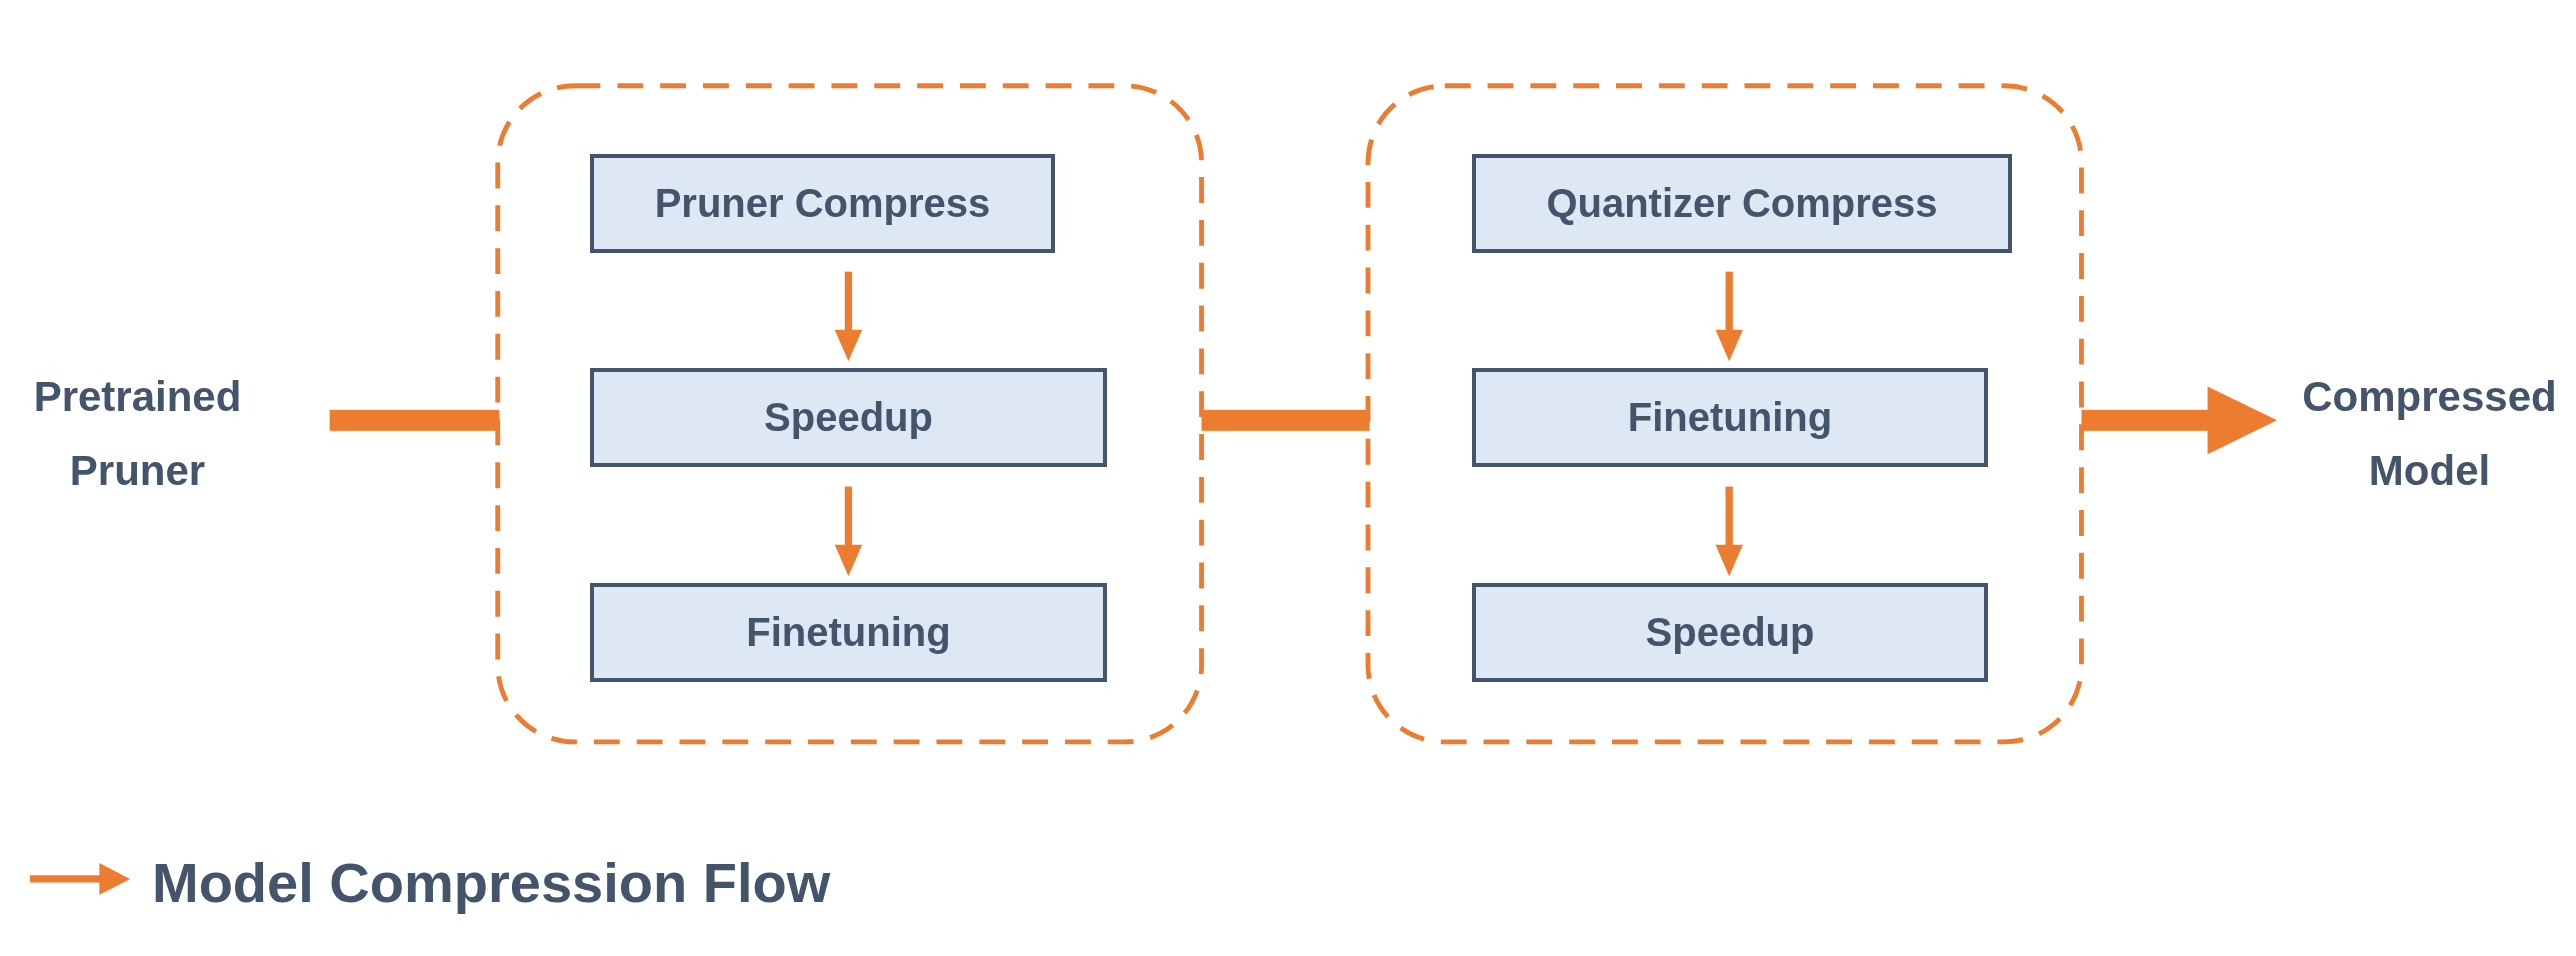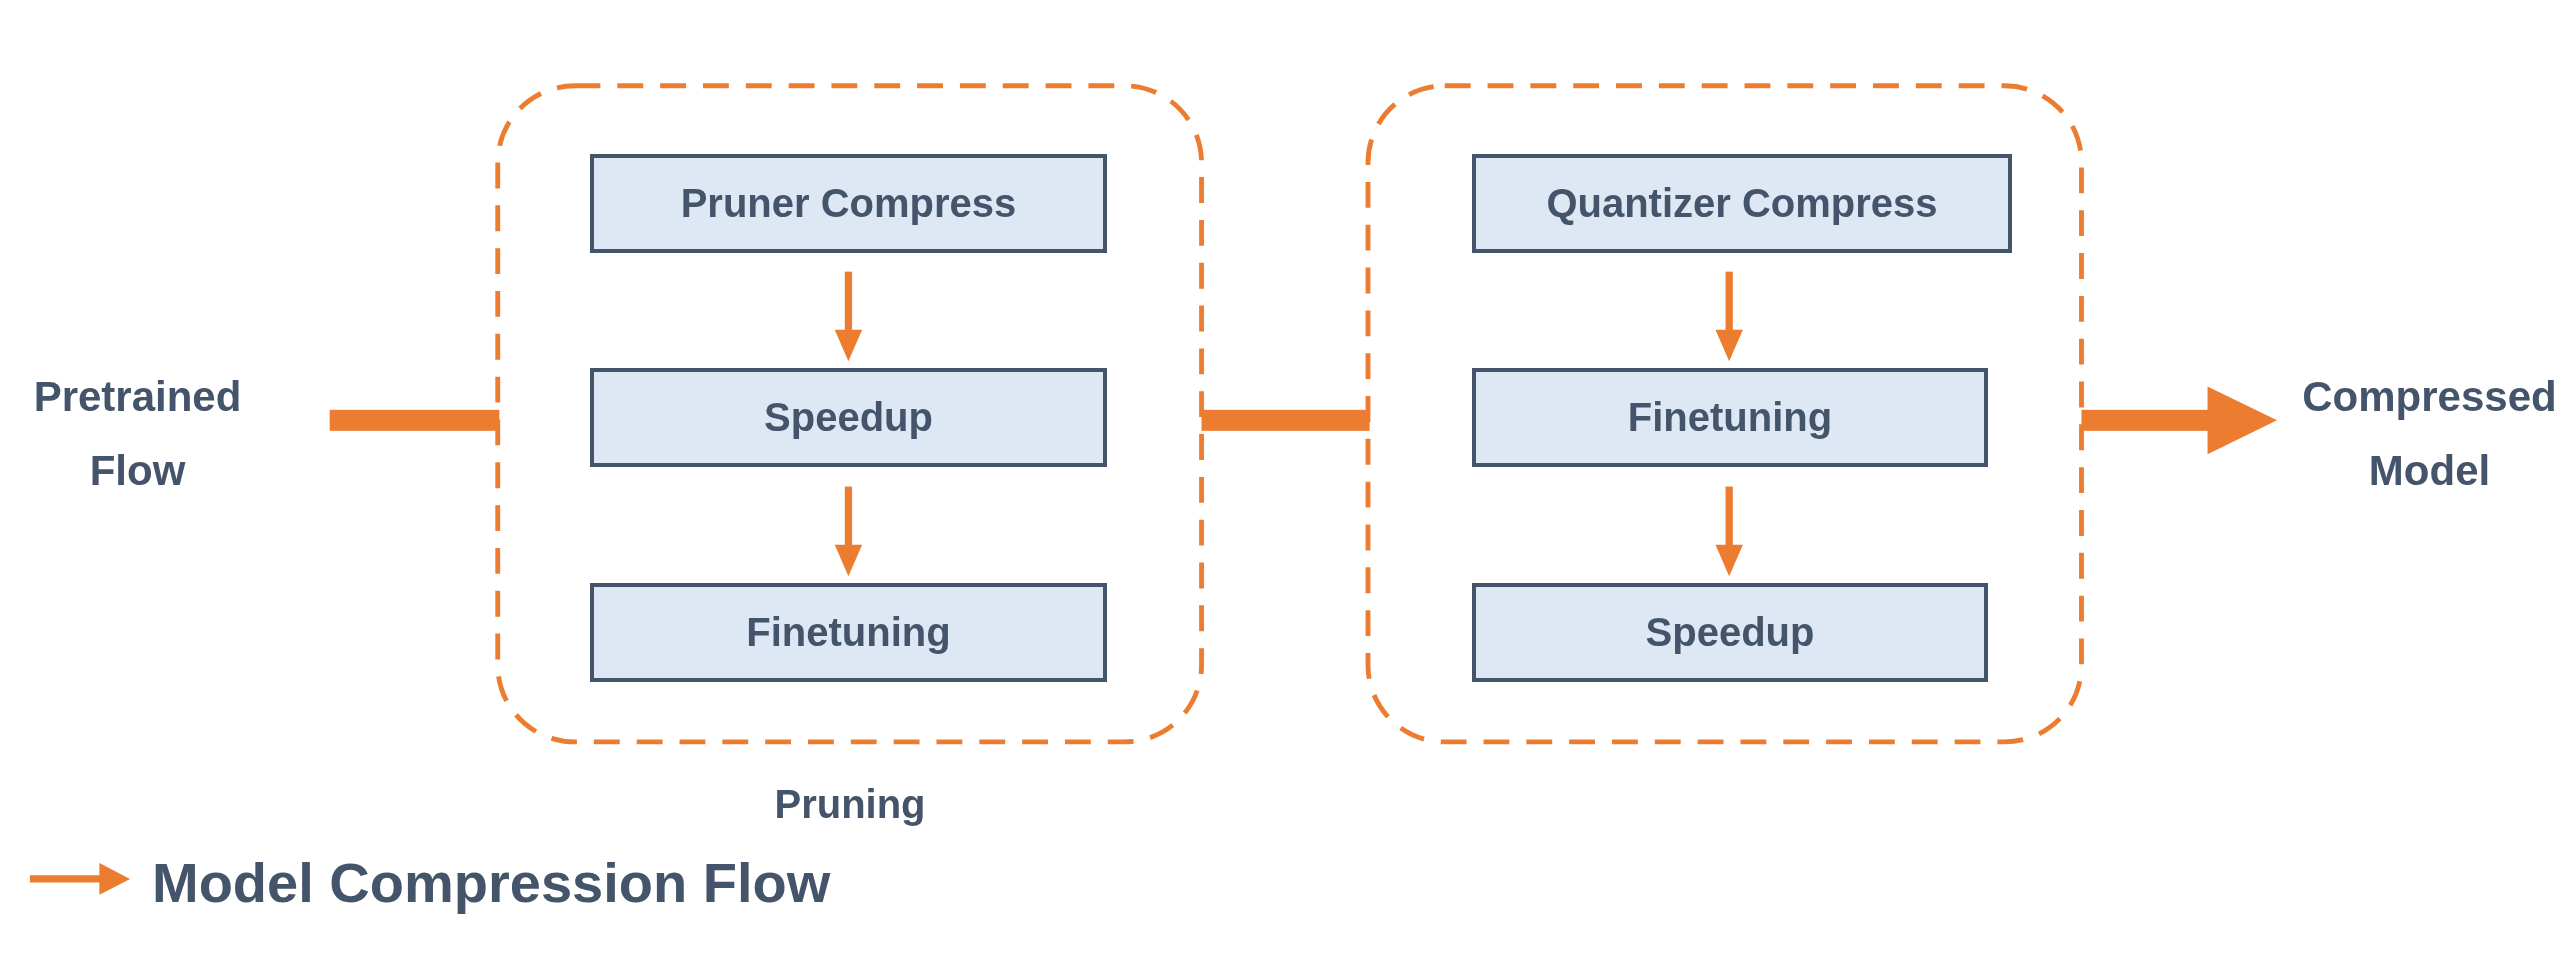--- a/index.html
+++ b/index.html
@@ -80,42 +80,41 @@
 
     <rect class="flow-shape" x="2135.5" y="336" width="9" height="76"></rect>
     <polygon class="flow-shape" points="2123,408 2157,408 2140,447"></polygon>
     <rect class="flow-shape" x="2135.5" y="602" width="9" height="76"></rect>
     <polygon class="flow-shape" points="2123,674 2157,674 2140,713"></polygon>
 
     <rect class="flow-shape" x="37" y="1083" width="88" height="9"></rect>
     <polygon class="flow-shape" points="123,1068 123,1107 161,1087.5"></polygon>
   </svg>
 
-  <div class="side-label" style="left:8px;top:360px;width:259px;">Pretrained Flow</div>
+  <div class="side-label" style="left:8px;top:360px;width:259px;">Pretrained Pruner</div>
 
-  <div class="node" style="left:590px;top:154px;width:517px;height:99px;">
+  <div class="node" style="left:590px;top:154px;width:465px;height:99px;">
     <span class="node-label">Pruner Compress</span>
   </div>
   <div class="node" style="left:590px;top:368px;width:517px;height:99px;">
     <span class="node-label">Speedup</span>
   </div>
   <div class="node" style="left:590px;top:583px;width:517px;height:99px;">
     <span class="node-label">Finetuning</span>
   </div>
 
   <div class="node" style="left:1472px;top:154px;width:540px;height:99px;">
     <span class="node-label">Quantizer Compress</span>
   </div>
   <div class="node" style="left:1472px;top:368px;width:516px;height:99px;">
     <span class="node-label">Finetuning</span>
   </div>
   <div class="node" style="left:1472px;top:583px;width:516px;height:99px;">
     <span class="node-label">Speedup</span>
   </div>
 
-  <div class="group-caption" style="left:498px;top:782px;width:704px;">Pruning</div>
 
   <div class="side-label" style="left:2296px;top:360px;width:267px;">Compressed Model</div>
 
   <div class="legend-label" style="left:152px;top:850px;">Model Compression Flow</div>
 
 </div>
 
 
 </body></html>

